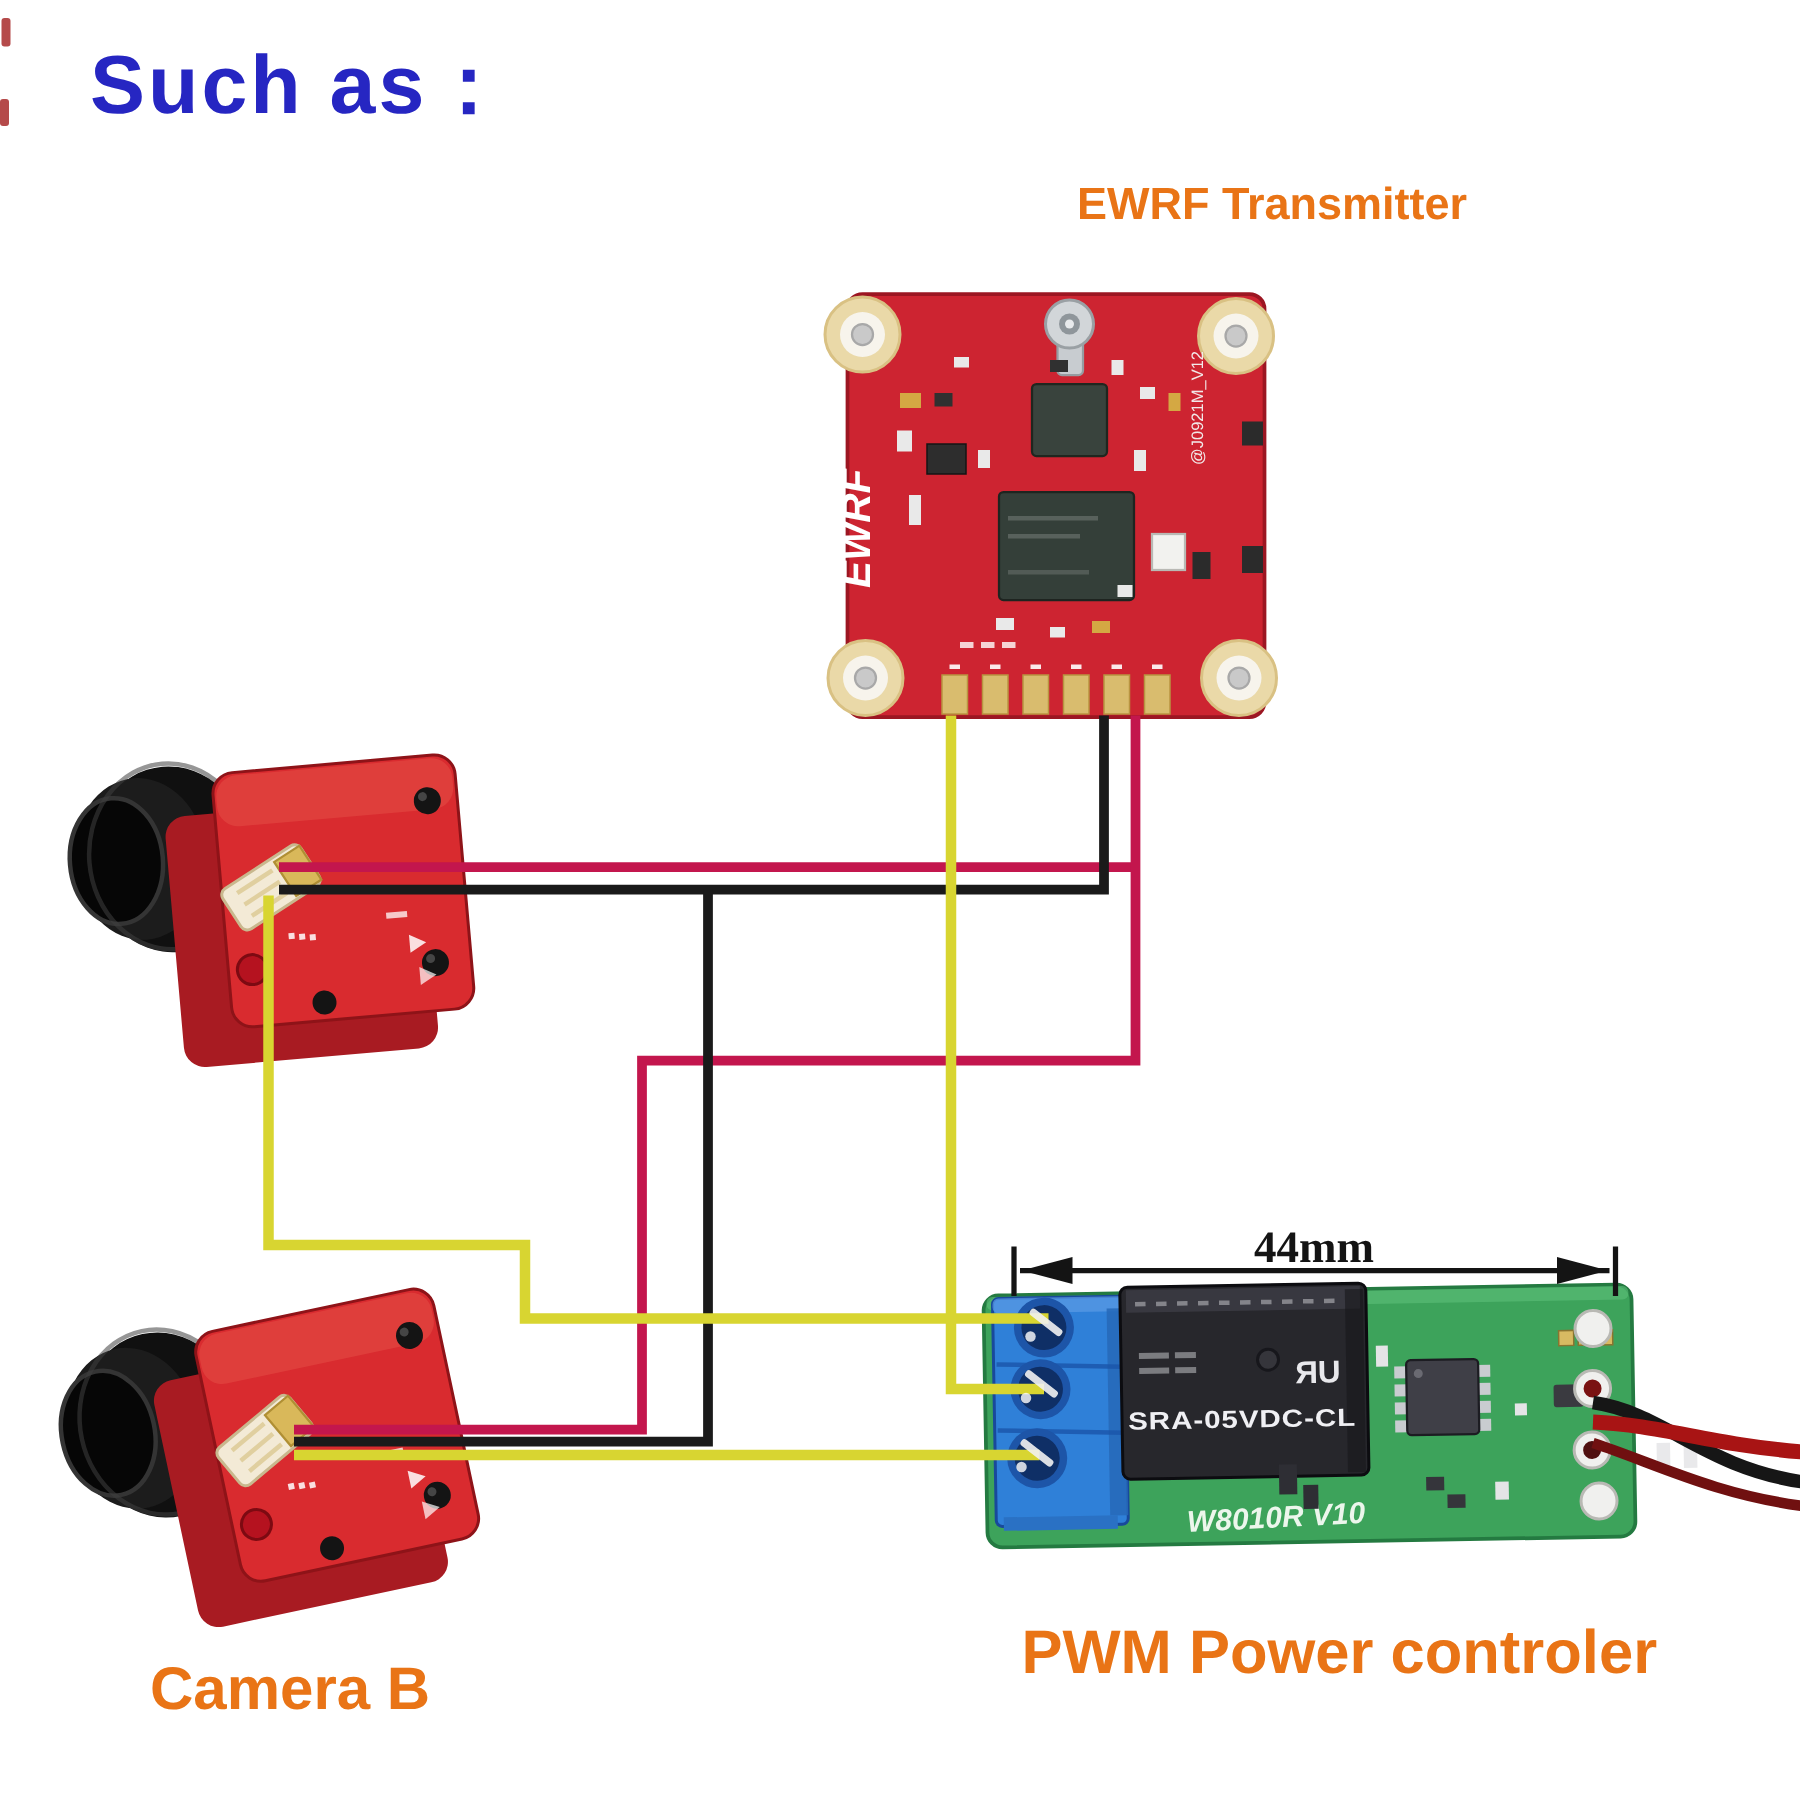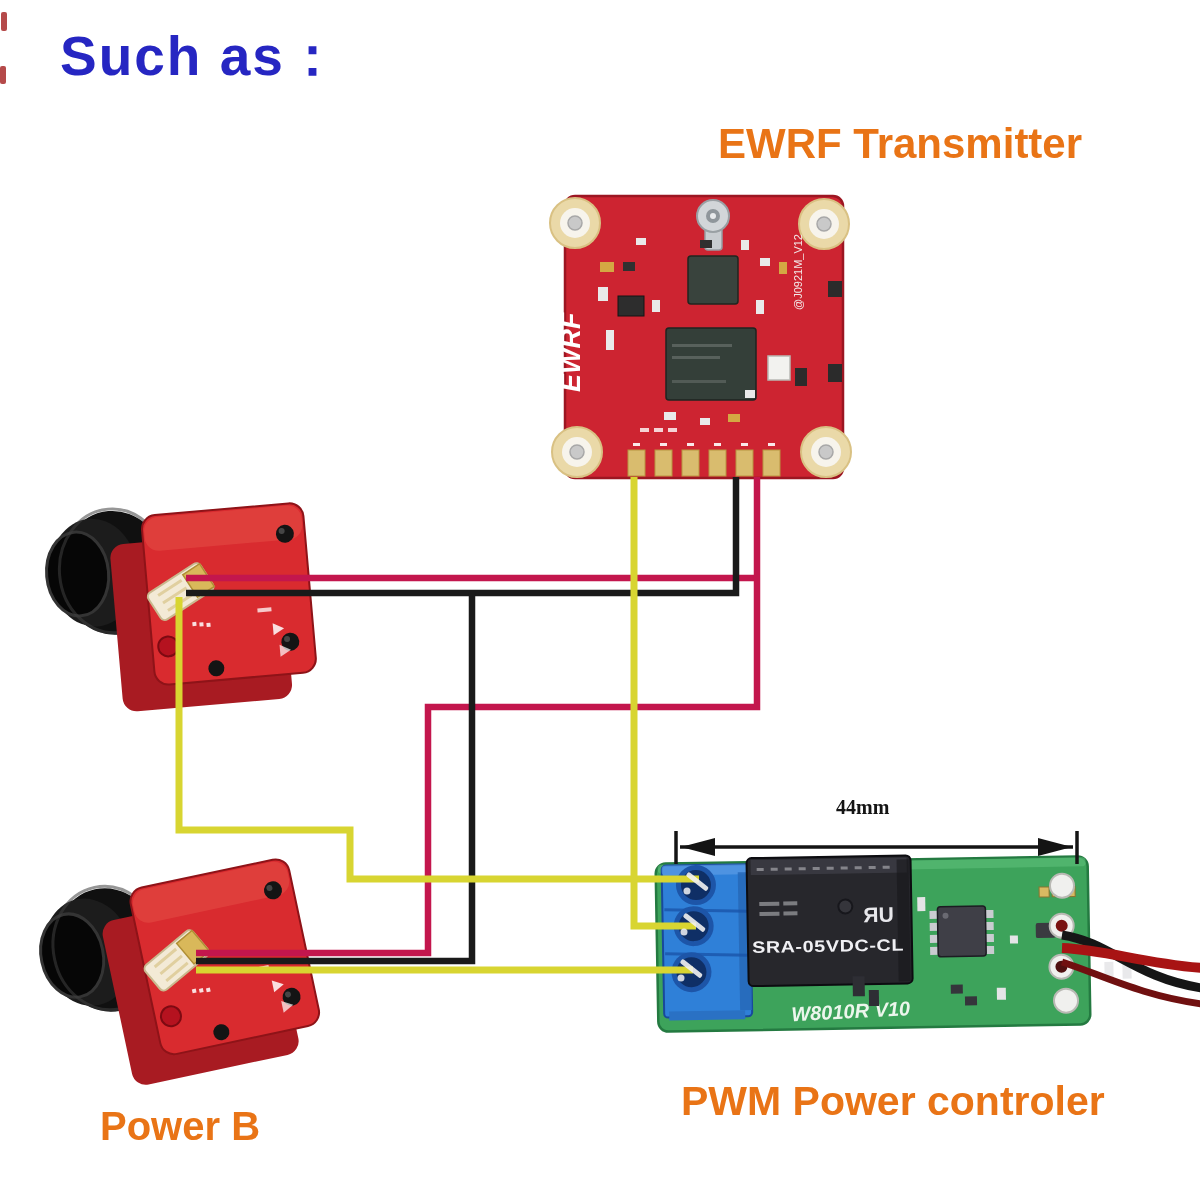--- a/index.html
+++ b/index.html
@@ -3,40 +3,40 @@
 <meta charset="utf-8">
 <style>
   html,body{margin:0;padding:0;background:#ffffff;}
   .canvas{
     position:relative;width:1200px;height:1200px;background:#ffffff;
     font-family:"Liberation Sans","DejaVu Sans",sans-serif;overflow:hidden;
   }
   .stage{position:absolute;left:0;top:0;}
   .lbl{position:absolute;font-weight:bold;white-space:nowrap;z-index:5;}
   .lbl-title{left:60px;top:20px;font-size:55px;letter-spacing:2px;color:var(--c-title_blue);}
-  .lbl-tx{left:718px;top:120px;font-size:42px;color:var(--c-label_orange);}
+  .lbl-tx{left:718px;top:120px;font-size:30px;color:var(--c-label_orange);}
   .lbl-cama{left:95px;top:428px;font-size:40px;color:var(--c-label_orange);}
   .lbl-camb{left:100px;top:1104px;font-size:40px;color:var(--c-label_orange);}
   .lbl-pwm{left:681px;top:1078px;font-size:41px;color:var(--c-label_orange);}
-  .lbl-dim{left:836px;top:796px;font-size:20px;font-family:"Liberation Serif","DejaVu Serif",serif;color:var(--c-dimension_black);}
+  .lbl-dim{left:836px;top:815px;font-size:30px;font-family:"Liberation Serif","DejaVu Serif",serif;color:var(--c-dimension_black);}
   .artifact{position:absolute;width:6px;border-radius:2px;background:var(--c-artifact_red);opacity:.8;z-index:6;}
   .artifact.a1{left:1px;top:12px;height:19px;}
   .artifact.a2{left:0px;top:66px;height:18px;}
 </style>
 </head>
 <body>
 
 <div class="canvas">
 
   <div class="artifact a1"></div>
   <div class="artifact a2"></div>
 
   <div class="lbl lbl-title">Such as：</div>
   <div class="lbl lbl-tx">EWRF Transmitter</div>
-  <div class="lbl lbl-camb">Power B</div>
+  <div class="lbl lbl-camb">Camera B</div>
   <div class="lbl lbl-pwm">PWM Power controler</div>
   <div class="lbl lbl-dim">44mm</div>
 
   <svg class="stage" width="1200" height="1200" viewBox="0 0 1200 1200">
     <defs>
       <g id="cam">
 
         <g>
           <ellipse cx="-112" cy="-32" rx="54" ry="62" fill="#101010"></ellipse>
           <ellipse cx="-132" cy="-34" rx="44" ry="54" fill="#1c1c1c"></ellipse>

